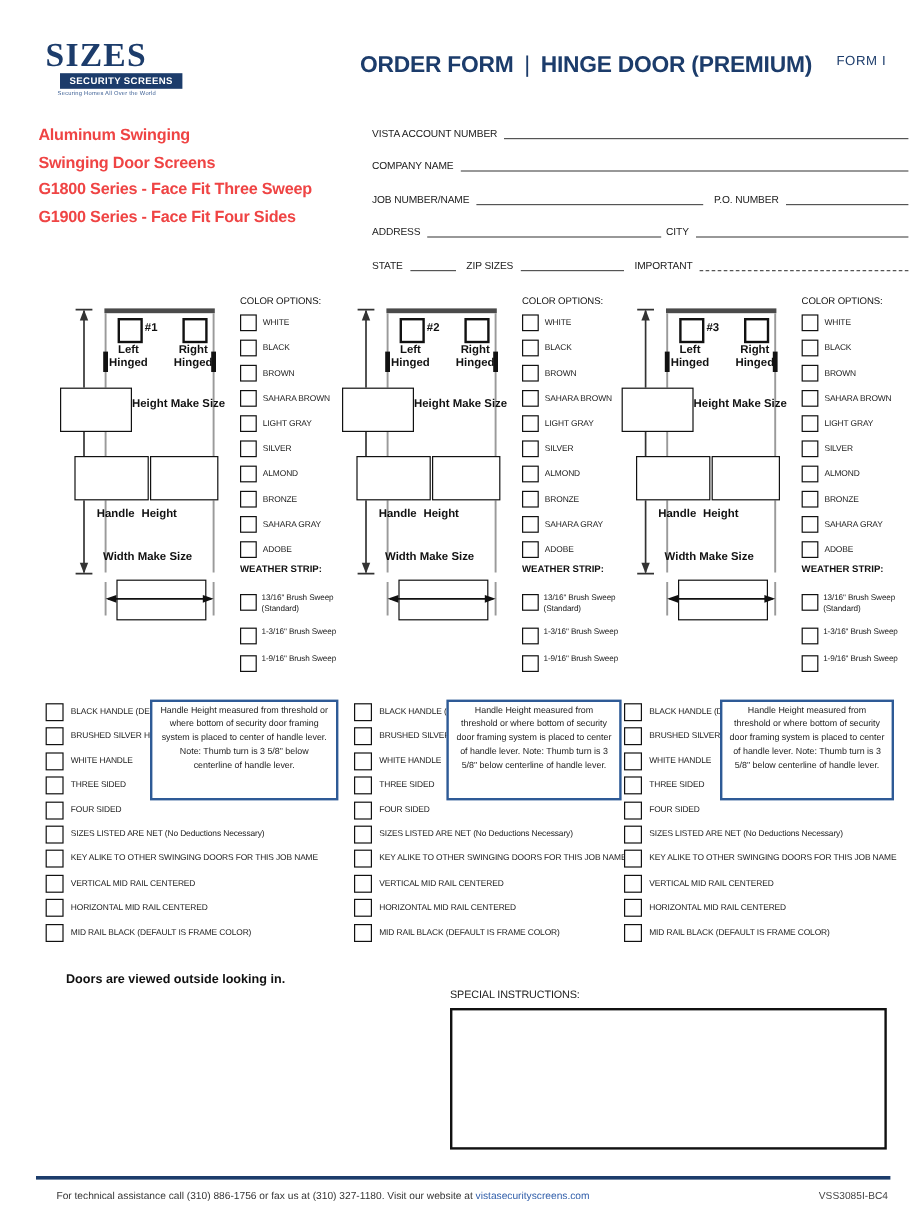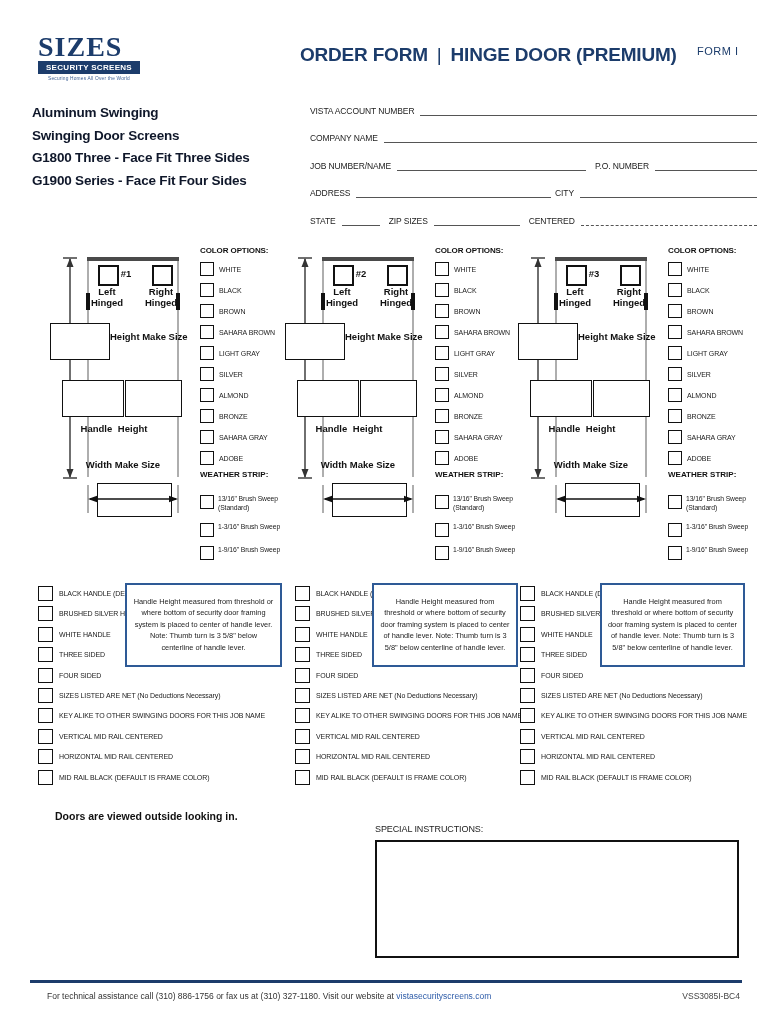--- a/index.html
+++ b/index.html
@@ -4,30 +4,30 @@
 <style>
   html,body{margin:0;padding:0;background:#fff;}
   .page{position:relative;width:770px;height:1024px;background:#fff;overflow:hidden;
         font-family:"Liberation Sans",sans-serif;color:#111;}
 
   
   .logo{position:absolute;left:38px;top:34px;width:110px;}
   .logo-brand{font-family:"Liberation Serif",serif;font-weight:bold;font-size:28px;
               line-height:26px;color:#1c3c6b;letter-spacing:1px;}
   .logo-bar{width:102px;height:13px;background:#1c3c6b;color:#fff;font-size:8px;
-            font-weight:bold;text-align:center;line-height:13px;letter-spacing:.3px;margin-top:1px;}
+            font-weight:bold;text-align:center;line-height:13px;letter-spacing:.3px;margin-top:1px;margin-left:12px;}
   .logo-tag{font-size:4.8px;color:#3c5f94;letter-spacing:.2px;margin-top:2px;text-align:center;width:102px;}
   .main-title{position:absolute;left:300px;top:44px;width:370px;text-align:center;
               font-size:19px;font-weight:bold;color:#1c3c6b;letter-spacing:-.2px;white-space:nowrap;}
   .title-sep{font-weight:normal;padding:0 9px;color:#1c3c6b;}
   .form-label{position:absolute;left:697px;top:45px;font-size:11px;color:#1c3c6b;letter-spacing:.5px;}
 
   
   .product{position:absolute;left:32px;top:102px;font-size:13.5px;font-weight:bold;
-           line-height:22.5px;color:#0f172a;letter-spacing:-.2px;}
+           line-height:22.5px;color:#ef4444;letter-spacing:-.2px;}
 
   
   .acct{position:absolute;left:310px;top:101px;width:447px;}
   .acct-row{display:flex;align-items:flex-end;height:15px;margin-bottom:12.4px;}
   .acct-label{font-size:8.5px;color:#222;padding-right:6px;white-space:nowrap;letter-spacing:-.1px;}
   .uline{border-bottom:1px solid #555;flex:1 1 auto;height:14px;}
   .uline.dash{border-bottom-style:dashed;}
   .uline.w38{flex:0 0 38px;}
   .uline.w86{flex:0 0 86px;}
   .gap8{margin-right:9px;}
@@ -36,37 +36,37 @@
   .door-group{position:absolute;top:253px;width:150px;height:272px;}
   .dg-svg{position:absolute;left:0;top:0;width:150px;height:272px;}
   .dg-top{pointer-events:none;}
   .dg-cb{position:absolute;width:17px;height:17px;background:#fff;border:2px solid #111;}
   .dg-box{position:absolute;background:#fff;border:1.6px solid #111;}
   .dg-label{position:absolute;font-weight:bold;font-size:9.5px;color:#111;line-height:1.2;text-align:center;}
   .nowrap{white-space:nowrap;text-align:right;}
 
   
   .col-options{position:absolute;top:246px;width:100px;height:334px;}
-  .col-head{position:absolute;left:0;top:0;font-size:8px;font-weight:bold;letter-spacing:-.1px;color:#111;white-space:nowrap;}
+  .col-head{position:absolute;left:0;top:0;font-size:8px;font-weight:normal;letter-spacing:-.1px;color:#111;white-space:nowrap;}
   .opt-row{position:absolute;display:flex;align-items:center;gap:5px;}
   .cb{width:12px;height:12px;border:1.8px solid #111;background:#fff;flex:none;}
   .opt-label{font-size:7px;color:#1a1a1a;letter-spacing:-.1px;white-space:nowrap;}
   .ws-head{position:absolute;left:0;top:224px;font-size:8px;font-weight:bold;color:#111;white-space:nowrap;}
   .ws-row{position:absolute;display:flex;align-items:flex-start;gap:4px;}
   .ws-label{font-size:6.8px;color:#1a1a1a;line-height:1.3;width:72px;letter-spacing:-.1px;}
 
   
   .chk-col{position:absolute;top:586px;width:255px;height:200px;}
   .chk-row{position:absolute;display:flex;align-items:center;gap:6px;}
   .cb13{width:13px;height:13px;border:1.8px solid #111;background:#fff;flex:none;}
   .chk-label{font-size:7px;color:#1a1a1a;letter-spacing:-.1px;white-space:nowrap;}
 
   
   .note-box{position:absolute;top:583px;border:2px solid #2e5a96;background:#fff;
-            font-size:7.4px;color:#222;text-align:center;line-height:1.55;padding:11px 6px;box-sizing:border-box;}
+            font-size:7.4px;color:#222;text-align:center;line-height:1.55;padding:1px 6px;box-sizing:border-box;}
 
   
   .viewing-note{position:absolute;left:55px;top:810px;font-size:10.5px;font-weight:bold;color:#111;}
   .important-box{position:absolute;left:50px;top:826px;width:64px;height:92px;border:2px solid #2e5a96;
                  outline:1px dotted #b5b5b5;outline-offset:1px;background:#fff;text-align:center;box-sizing:border-box;}
   .important-head{font-size:9.5px;font-weight:bold;color:#2e5a96;margin-top:7px;letter-spacing:-.2px;}
   .important-body{font-size:5.4px;font-weight:bold;color:#1c3c6b;line-height:1.95;margin-top:3px;padding:0 3px;}
   .special-label{position:absolute;left:375px;top:824px;font-size:9px;color:#222;letter-spacing:-.1px;}
   .special-box{position:absolute;left:375px;top:840px;width:364px;height:118px;border:2px solid #111;background:#fff;box-sizing:border-box;}
 
@@ -85,21 +85,21 @@
     <div class="logo-brand">SIZES</div>
     <div class="logo-bar">SECURITY SCREENS</div>
     <div class="logo-tag">Securing Homes All Over the World</div>
   </div>
   <div class="main-title"><span>ORDER FORM</span><span class="title-sep">|</span><span>HINGE DOOR (PREMIUM)</span></div>
   <div class="form-label">FORM I</div>
 
   <div class="product">
     <div>Aluminum Swinging</div>
     <div>Swinging Door Screens</div>
-    <div>G1800 Three - Face Fit Three Sides</div>
+    <div>G1800 Series - Face Fit Three Sweep</div>
     <div>G1900 Series - Face Fit Four Sides</div>
   </div>
 
   <div class="acct">
     <div class="acct-row">
       <span class="acct-label">VISTA ACCOUNT NUMBER</span>
       <span class="uline"></span>
     </div>
     <div class="acct-row">
       <span class="acct-label">COMPANY NAME</span>
@@ -115,21 +115,21 @@
       <span class="acct-label">ADDRESS</span>
       <span class="uline" style="flex-grow:1.1"></span>
       <span class="acct-label" style="padding-left:4px">CITY</span>
       <span class="uline"></span>
     </div>
     <div class="acct-row">
       <span class="acct-label">STATE</span>
       <span class="uline w38 gap8"></span>
       <span class="acct-label">ZIP SIZES</span>
       <span class="uline w86 gap8"></span>
-      <span class="acct-label">CENTERED</span>
+      <span class="acct-label">IMPORTANT</span>
       <span class="uline dash"></span>
     </div>
   </div>
 
   <div class="door-group" style="left:46px">
     <svg class="dg-svg" viewBox="0 0 150 272">
       <line x1="24" y1="6" x2="24" y2="224" stroke="#333" stroke-width="1.4"></line>
       <line x1="17" y1="5" x2="31" y2="5" stroke="#333" stroke-width="1.4"></line>
       <line x1="17" y1="225" x2="31" y2="225" stroke="#333" stroke-width="1.4"></line>
       <polygon points="24,5 20.5,14 27.5,14" fill="#333"></polygon>

